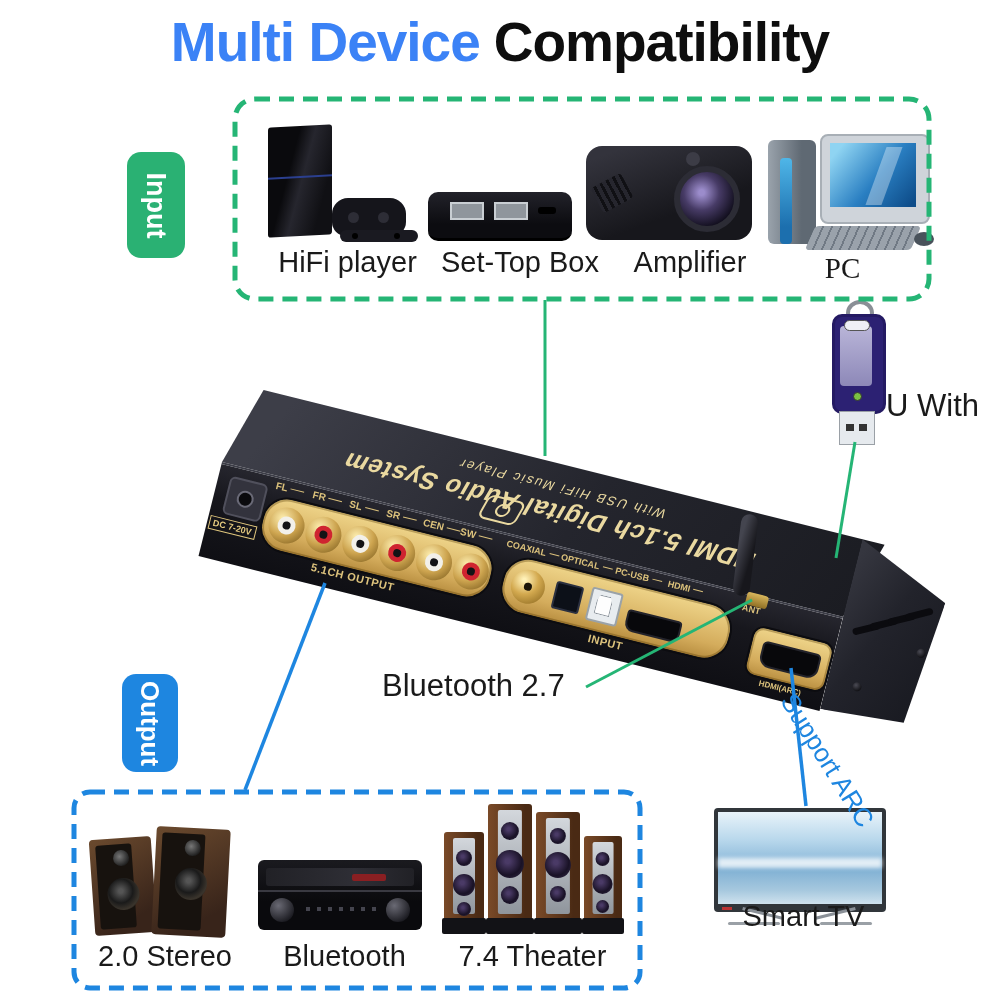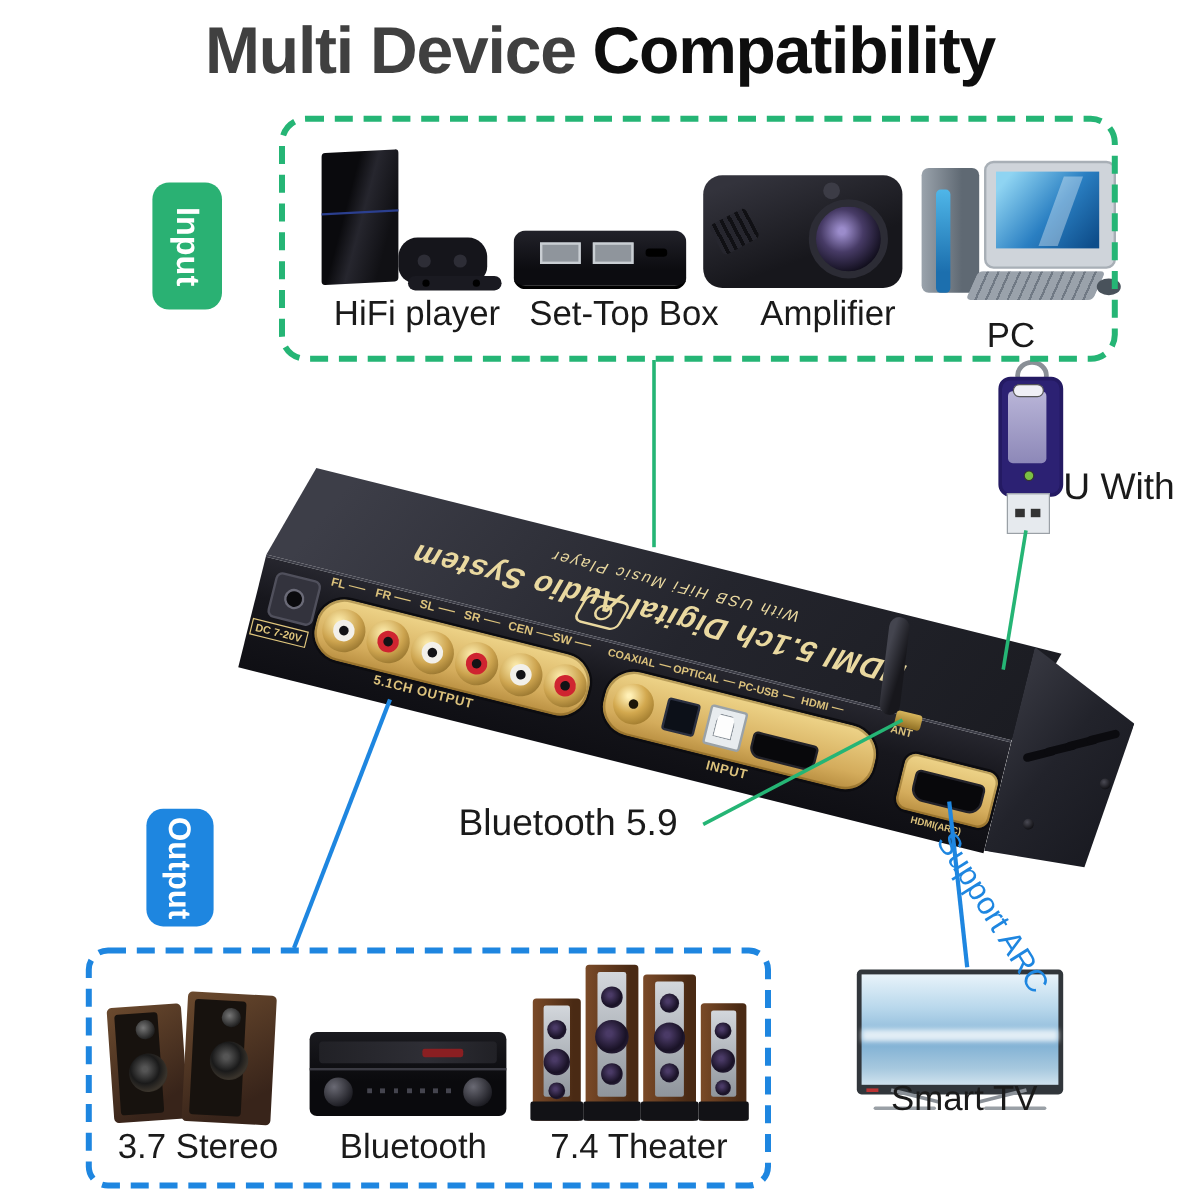--- a/index.html
+++ b/index.html
@@ -3,21 +3,21 @@
 <meta charset="utf-8">
 <style>
   html,body{margin:0;padding:0;background:#fff;}
   body{width:1000px;height:1000px;position:relative;overflow:hidden;
        font-family:"Liberation Sans","DejaVu Sans",sans-serif;color:#151515;}
   .abs{position:absolute;}
 
   
   #title{top:10px;left:0;width:1000px;text-align:center;
          font-size:55px;font-weight:800;letter-spacing:-1px;color:#0e0e0e;}
-  #title .t-blue{color:#404040;margin-right:14px;}
+  #title .t-blue{color:#3b82f6;margin-right:14px;}
 
   
   #overlay{top:0;left:0;z-index:6;pointer-events:none;}
 
   
   .badge{display:flex;align-items:center;justify-content:center;border-radius:14px;z-index:4;}
   .badge span{transform:rotate(90deg);white-space:nowrap;color:#fff;font-weight:600;}
   #badge-input{left:127px;top:152px;width:58px;height:106px;background:#2ab173;}
   #badge-input span{font-size:27px;}
   #badge-output{left:122px;top:674px;width:56px;height:98px;background:#1e86e0;}
@@ -289,21 +289,21 @@
         <div class="glare"></div>
       </div>
     </div>
   <div class="kb"></div>
     <div class="mouse"></div>
 </div>
 
 <div class="abs dev-label" style="left:250px;top:246px;width:195px;">HiFi player</div>
 <div class="abs dev-label" style="left:425px;top:246px;width:190px;">Set-Top Box</div>
 <div class="abs dev-label" style="left:610px;top:246px;width:160px;">Amplifier</div>
-<div class="abs dev-label" style="left:800px;top:264px;width:85px;">PC</div>
+<div class="abs dev-label" style="left:800px;top:252px;width:85px;font-family:Liberation Serif, serif;">PC</div>
 
 <div id="udisk" class="abs">
   <div class="loop"></div>
     <div class="body"></div>
     <div class="panel"></div>
   <div class="oval"></div>
     <div class="dot"></div>
   <div class="usb">
       <i class="u1"></i>
       <i class="u2"></i>
@@ -367,21 +367,21 @@
     </div>
     <div id="lbl-arc">HDMI(ARC)</div>
   </div>
 </div>
 
 <div id="antenna" class="abs">
   <div class="stub"></div>
     <div class="sma"></div>
 </div>
 
-<div id="label-bt" class="abs">Bluetooth 5.9</div>
+<div id="label-bt" class="abs">Bluetooth 2.7</div>
 <div id="label-arc-support" class="abs">Support ARC</div>
 
 <div id="stereo" class="abs">
   <div class="spk" id="spkA">
       <div class="panel"></div>
       <div class="tw"></div>
       <div class="wf"></div>
     </div>
   <div class="spk" id="spkB">
       <div class="panel"></div>
@@ -439,16 +439,16 @@
         <div class="snow"></div>
       </div>
       <div class="logo"></div>
     </div>
   <div class="leg l1"></div>
     <div class="leg l2"></div>
   <div class="foot f1"></div>
     <div class="foot f2"></div>
 </div>
 
-<div class="abs dev-label" style="left:80px;top:940px;width:170px;">3.7 Stereo</div>
+<div class="abs dev-label" style="left:80px;top:940px;width:170px;">2.0 Stereo</div>
 <div class="abs dev-label" style="left:262px;top:940px;width:165px;">Bluetooth</div>
 <div class="abs dev-label" style="left:440px;top:940px;width:185px;">7.4 Theater</div>
 <div id="label-tv" class="abs dev-label">Smart TV</div>
 
 </body></html>

